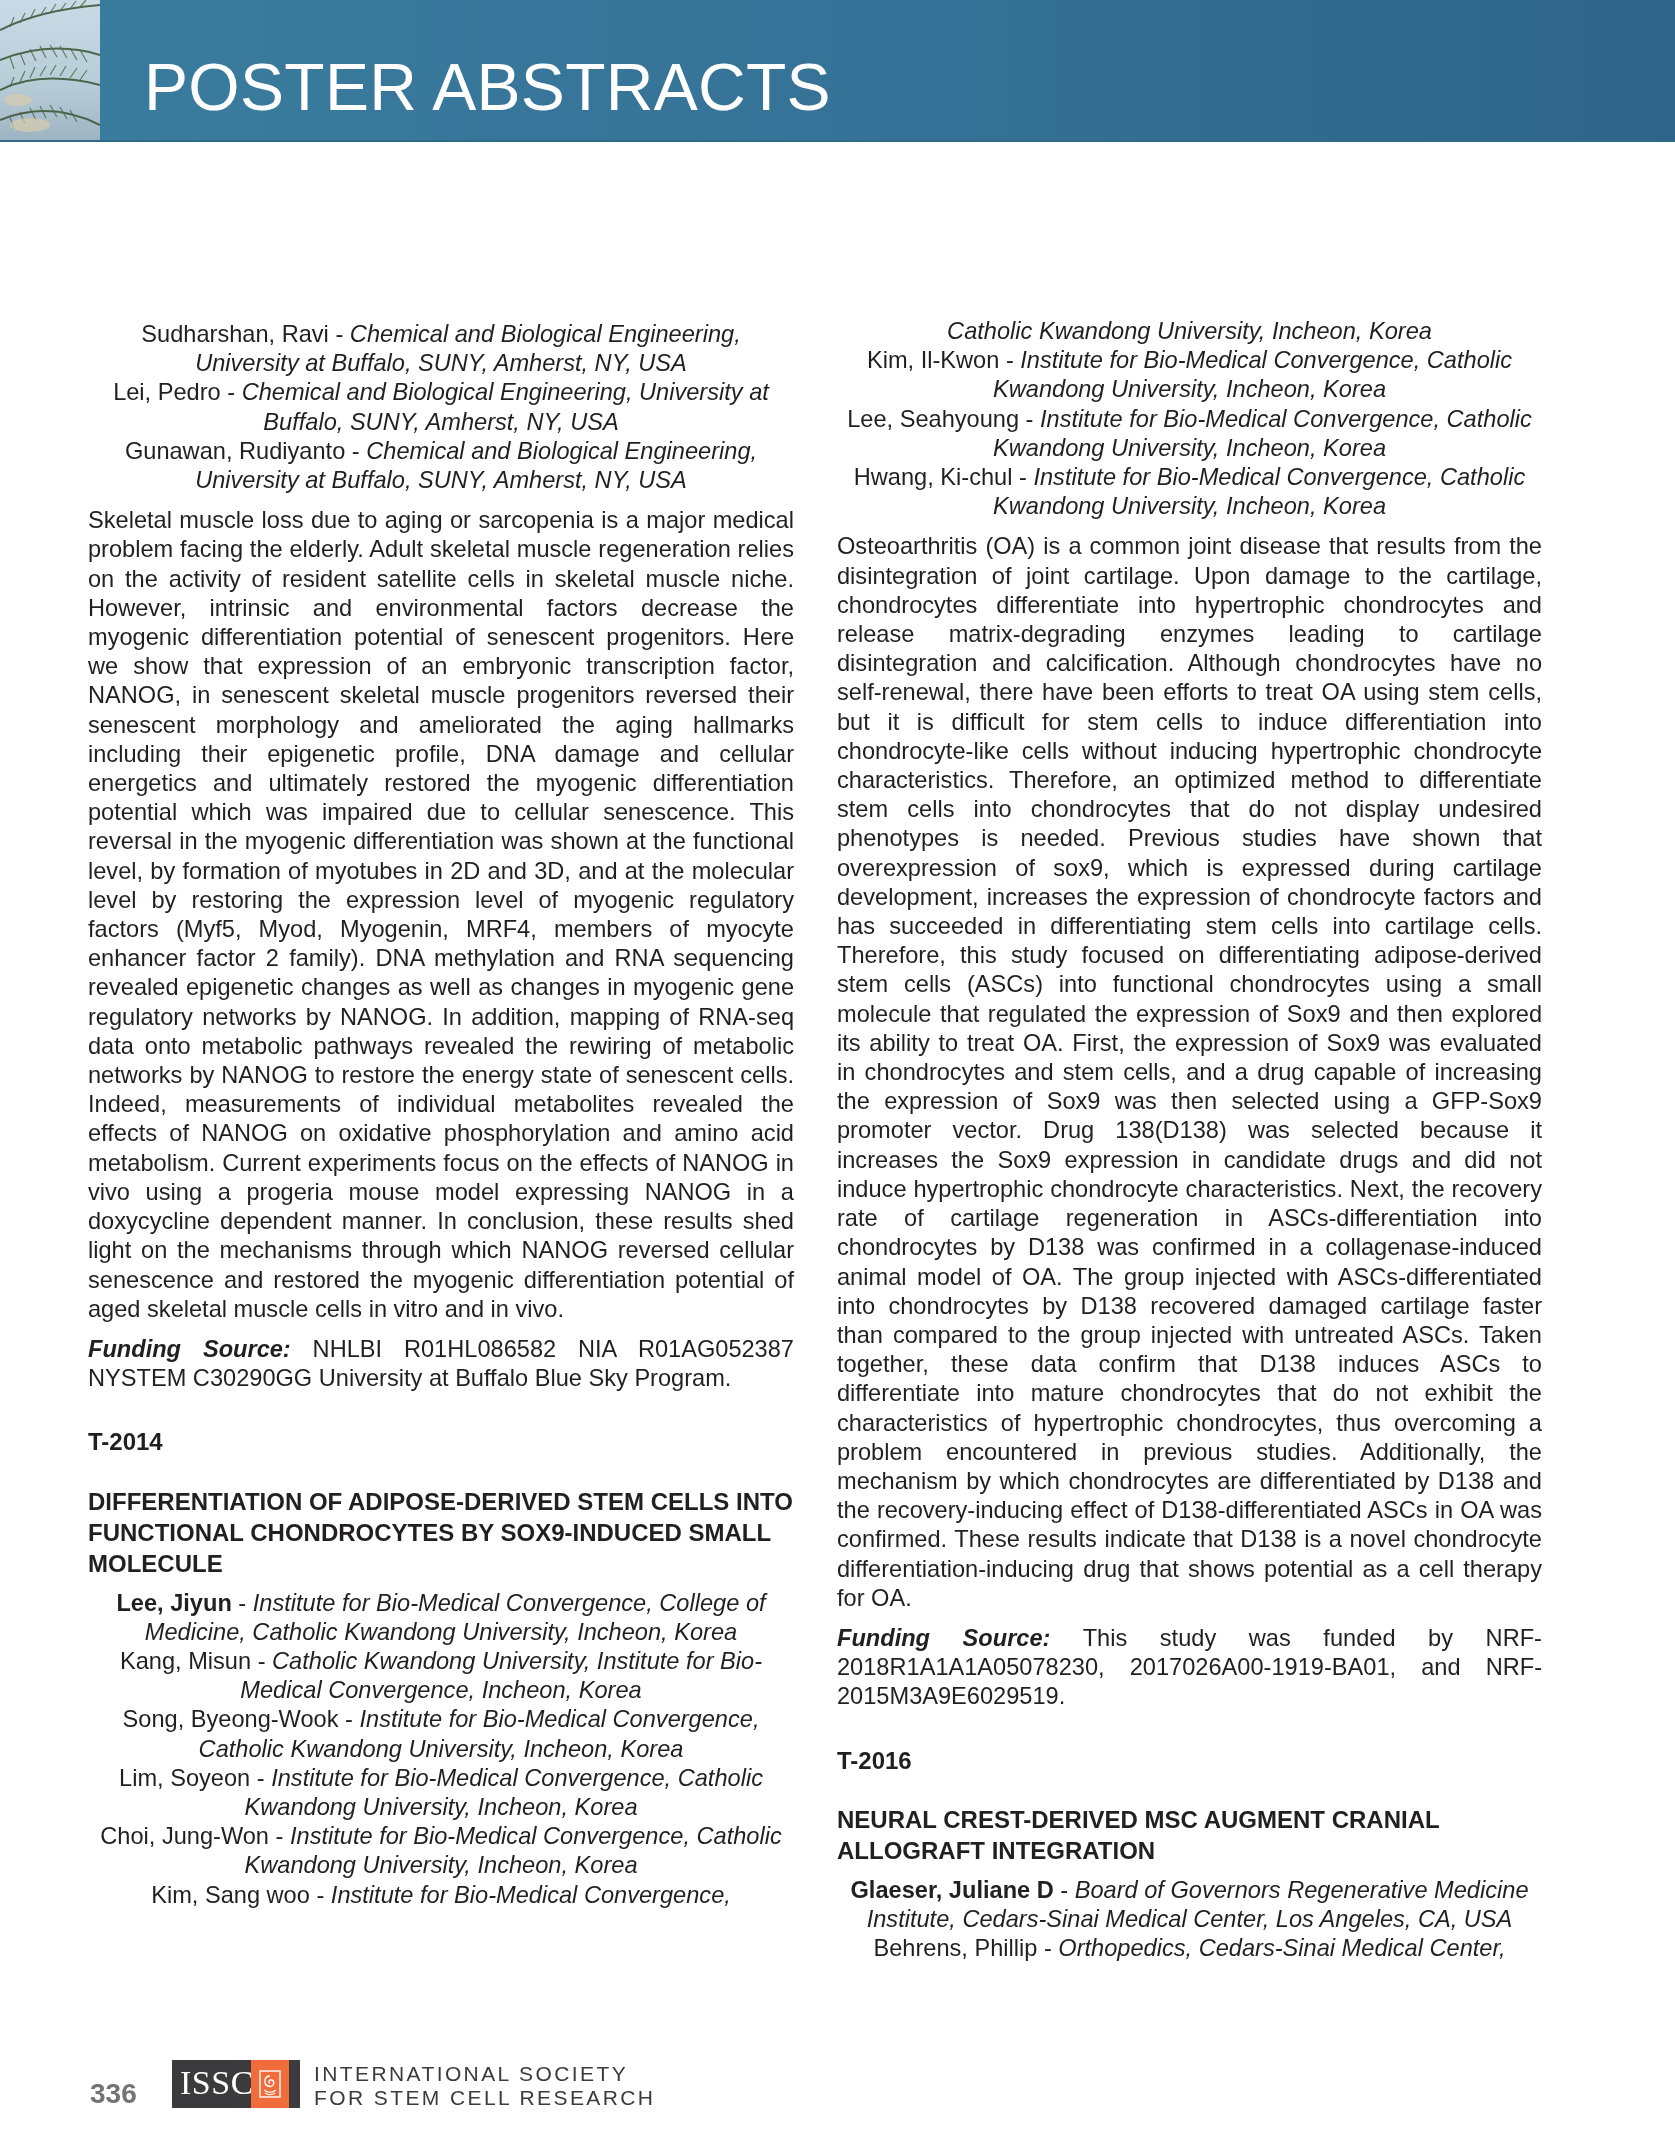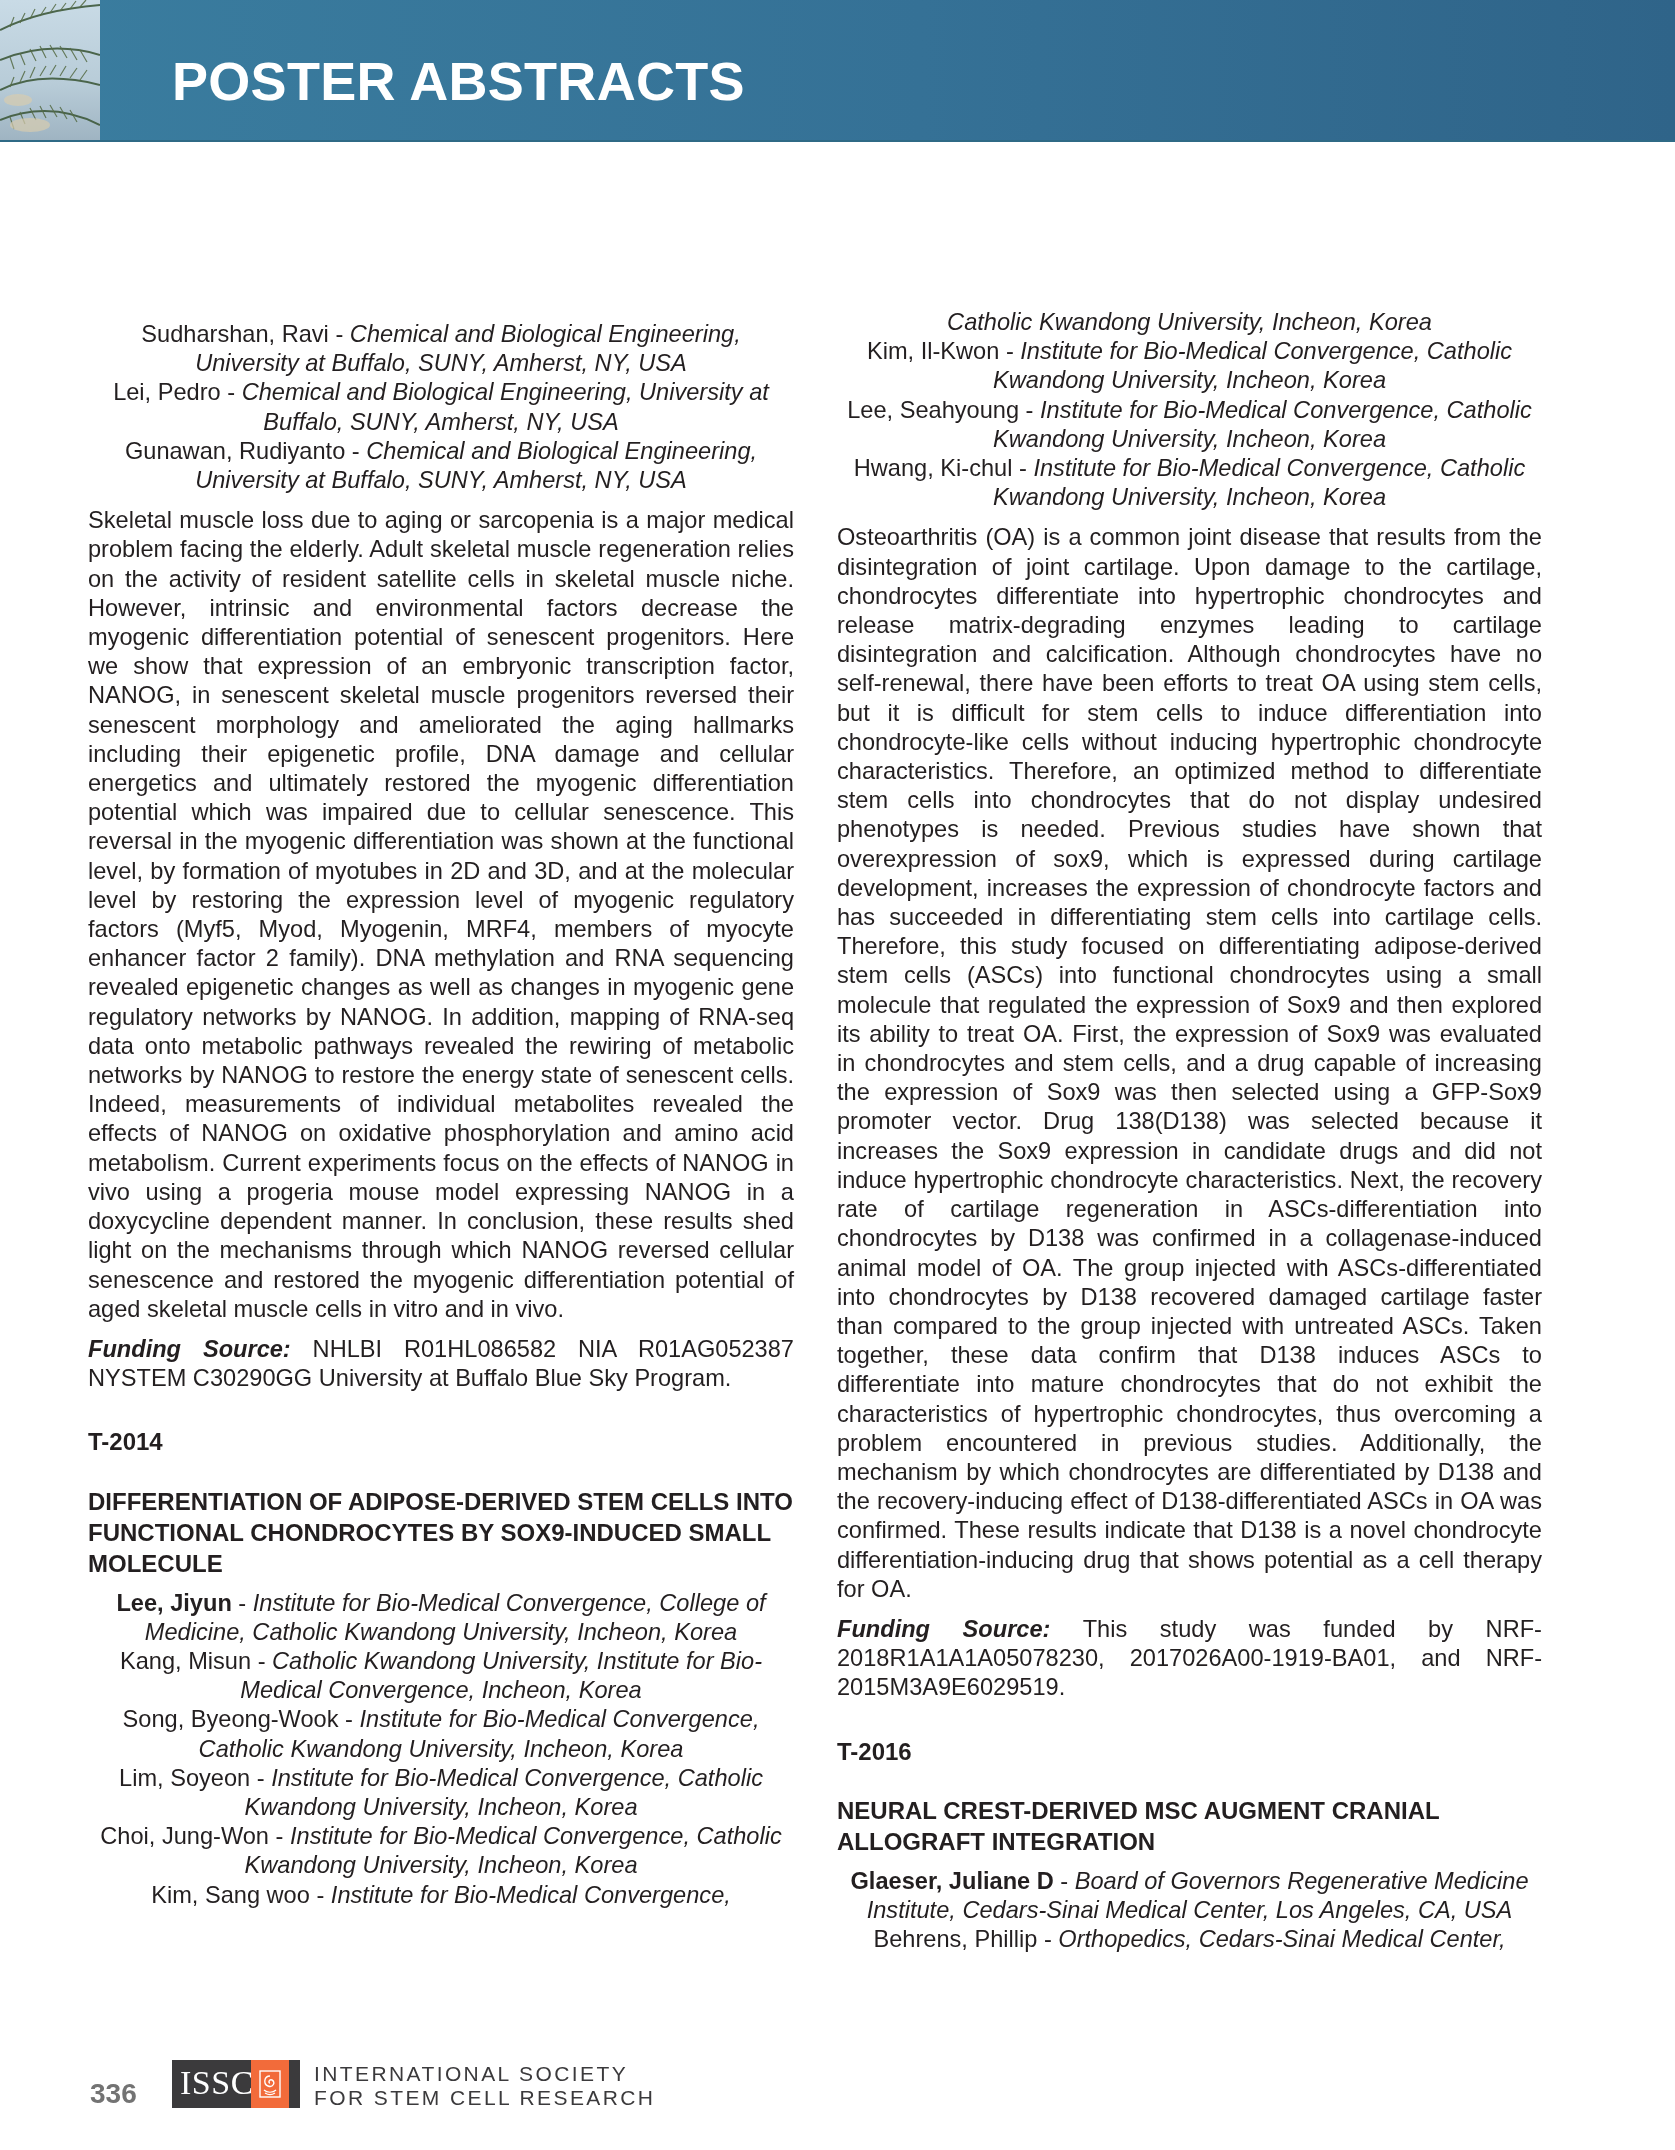--- a/index.html
+++ b/index.html
@@ -13,27 +13,26 @@
     background: linear-gradient(90deg, #3a7d9f 0%, #357196 55%, #2f6489 100%);
     border-bottom: 2px solid #2f6a86;
   }
   .palm {
     position: absolute; left: 0; top: 0; width: 100px; height: 140px; overflow: hidden;
     background: linear-gradient(180deg, #c9dbe6 0%, #b8ccd8 60%, #9fb4c2 100%);
   }
   .palm svg { position: absolute; left: 0; top: 0; }
   .header-title {
     position: absolute; left: 144px; top: 54px;
-    font-size: 54px; font-weight: bold; color: #ffffff; letter-spacing: 0.3px;
+    font-size: 66px; font-weight: normal; color: #ffffff; letter-spacing: 0.3px;
     line-height: 1;
-    margin-left: 28px;
   }
   .col { position: absolute; top: 320px; width: 706px; font-size: 23.6px; line-height: 29.2px; }
   .col.left { left: 88px; }
-  .col.right { left: 837px; width: 705px; top: 308px; }
+  .col.right { left: 837px; width: 705px; top: 317px; }
   .author { margin: 0; text-align: center; }
   .author .aff { font-style: italic; }
   .author .name.bold { font-weight: bold; }
   p.abs { margin: 11px 0 0 0; text-align: justify; }
   p.funding { margin: 11px 0 0 0; text-align: justify; }
   .funding .lbl { font-weight: bold; font-style: italic; }
   .tag { font-weight: bold; font-size: 24px; margin: 34px 0 0 0; }
   .title { font-weight: bold; font-size: 24px; line-height: 31px; margin: 29px 0 0 0; }
   .authors-block { margin-top: 10px; }
   .footer { position: absolute; left: 90px; top: 2060px; height: 50px; }

